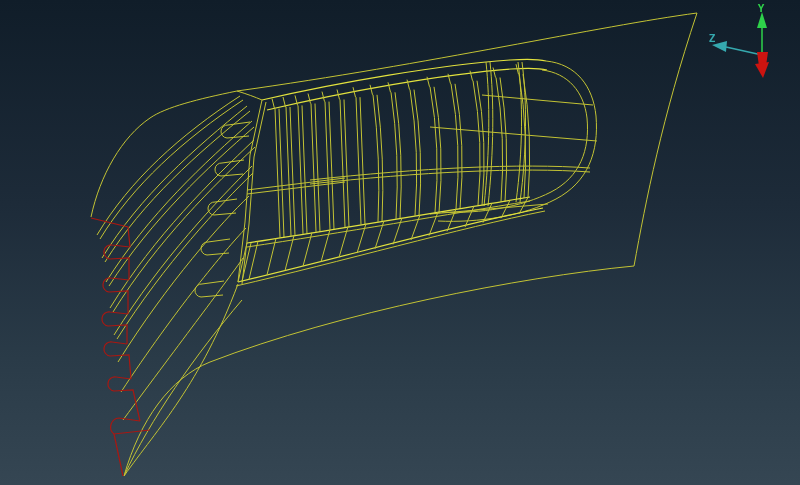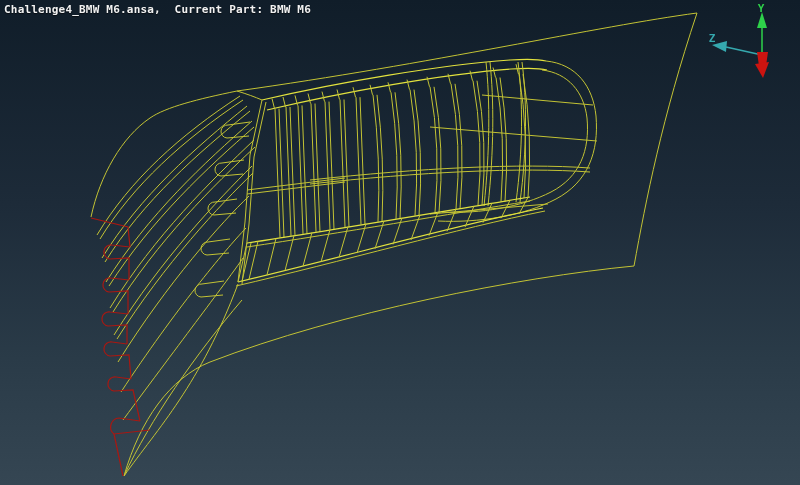--- a/index.html
+++ b/index.html
@@ -24,21 +24,20 @@
   .r{stroke:var(--wire-red);fill:none;stroke-width:1.2;}
   .ay{stroke:var(--axis-y);fill:none;stroke-width:1.5;}
   .az{stroke:var(--axis-z);fill:none;stroke-width:1.5;}
   .lbl{font-family:"DejaVu Sans Mono",monospace;font-size:11px;font-weight:bold;}
 </style>
 </head>
 <body>
 
 <div class="viewport">
 
-  <div class="title-bar">Challenge4_BMW M6.ansa,  Current Part: BMW M6</div>
 
   <svg width="800" height="485" viewBox="0 0 800 485">
 
     <g>
       <path class="w" d="M 697,13 C 662,118 646,200 634,266"></path>
       <path class="w" d="M 697,13 C 600,26 430,64 237,91"></path>
       <path class="w" d="M 237,91 C 198,99 166,107 150,118 C 122,137 100,175 91,217"></path>
       <path class="w" d="M 634,266 C 520,277 340,312 210,362 C 170,378 140,420 124,476"></path>
       <path class="w" d="M 237,91 C 247,94 255,97 262,100"></path>
     </g>

